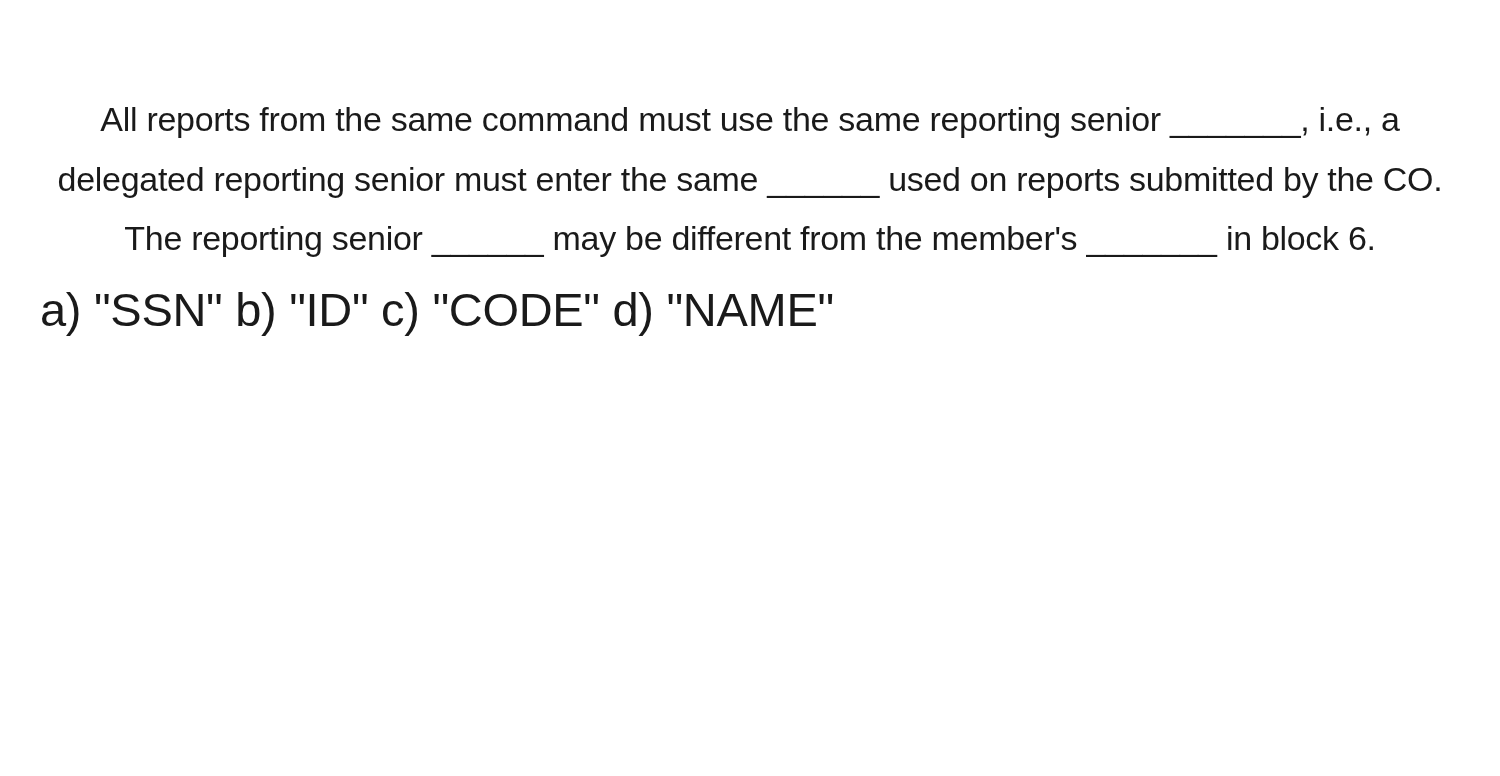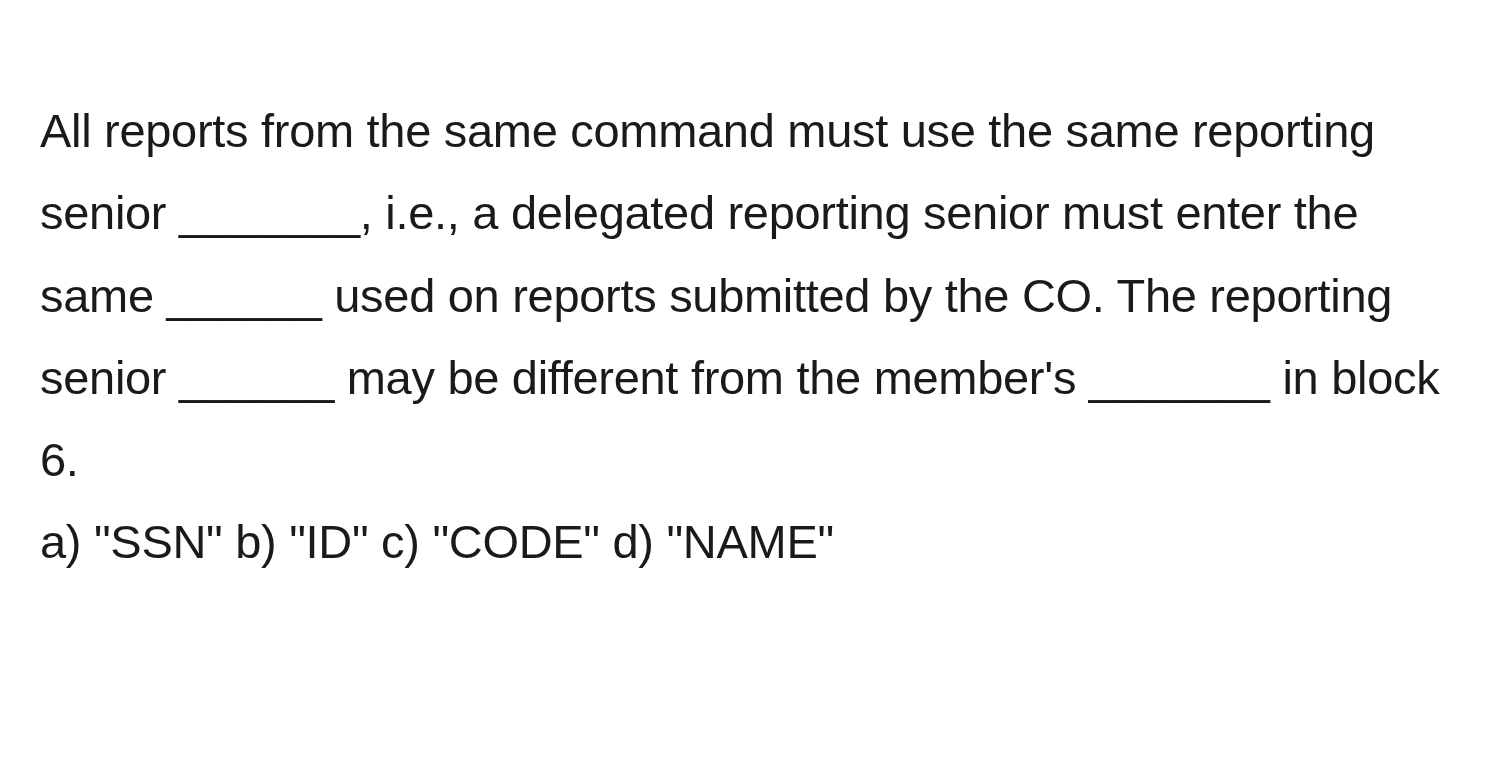--- a/index.html
+++ b/index.html
@@ -8,25 +8,26 @@
       box-sizing: border-box;
     }
     body {
       width: 1500px;
       height: 776px;
       background: #ffffff;
       font-family: -apple-system, BlinkMacSystemFont, "Segoe UI", Helvetica, Arial, sans-serif;
       padding: 90px 40px 40px 40px;
     }
     .question-text {
-      font-size: 47px;
+      font-size: 34px;
       line-height: 1.75;
       color: #1a1a1a;
       font-weight: 400;
       letter-spacing: -0.3px;
+      text-align: center;
     }
     .options {
       font-size: 47px;
       line-height: 1.75;
       color: #1a1a1a;
       font-weight: 400;
       letter-spacing: -0.3px;
       margin-top: 0;
     }
   </style>

